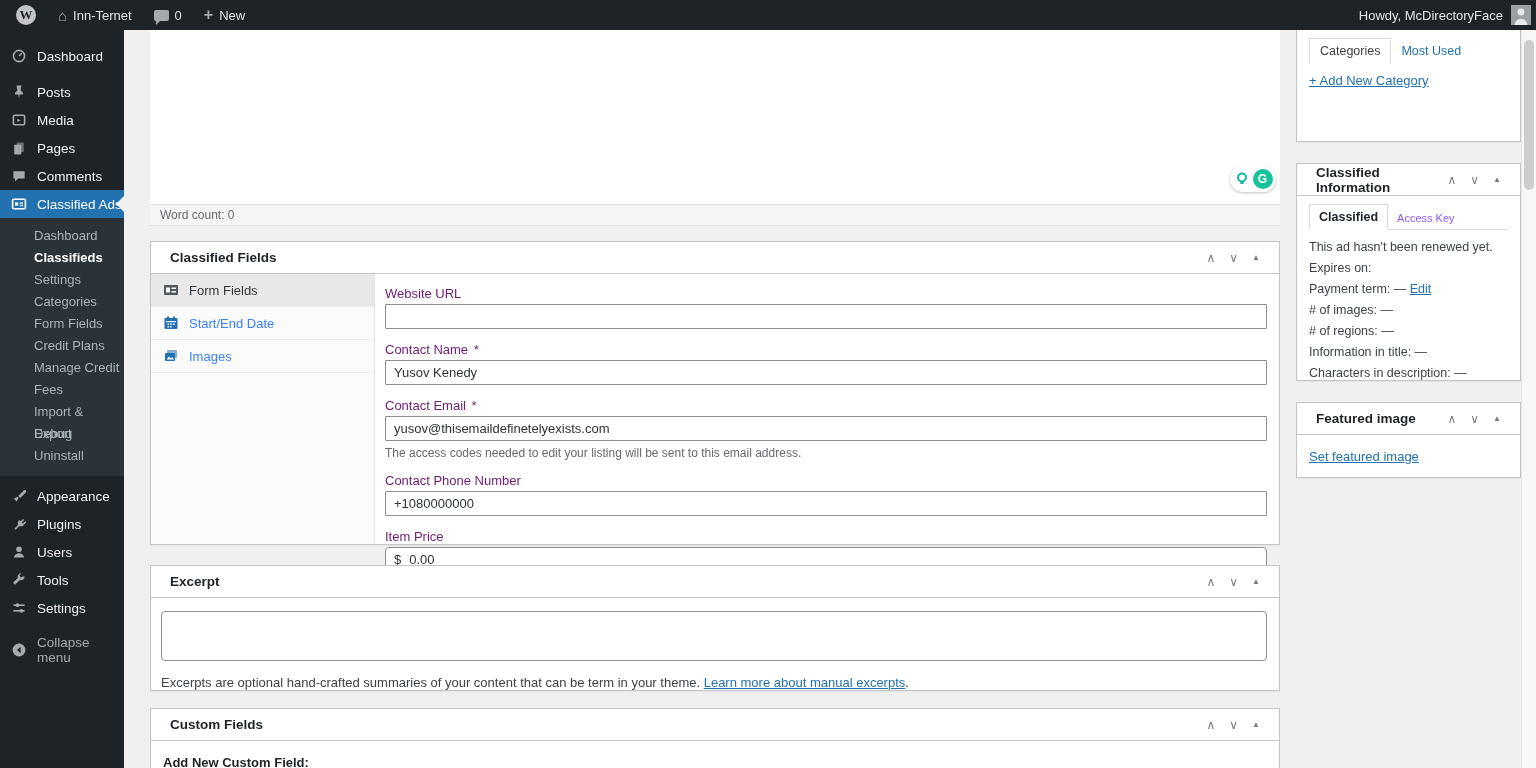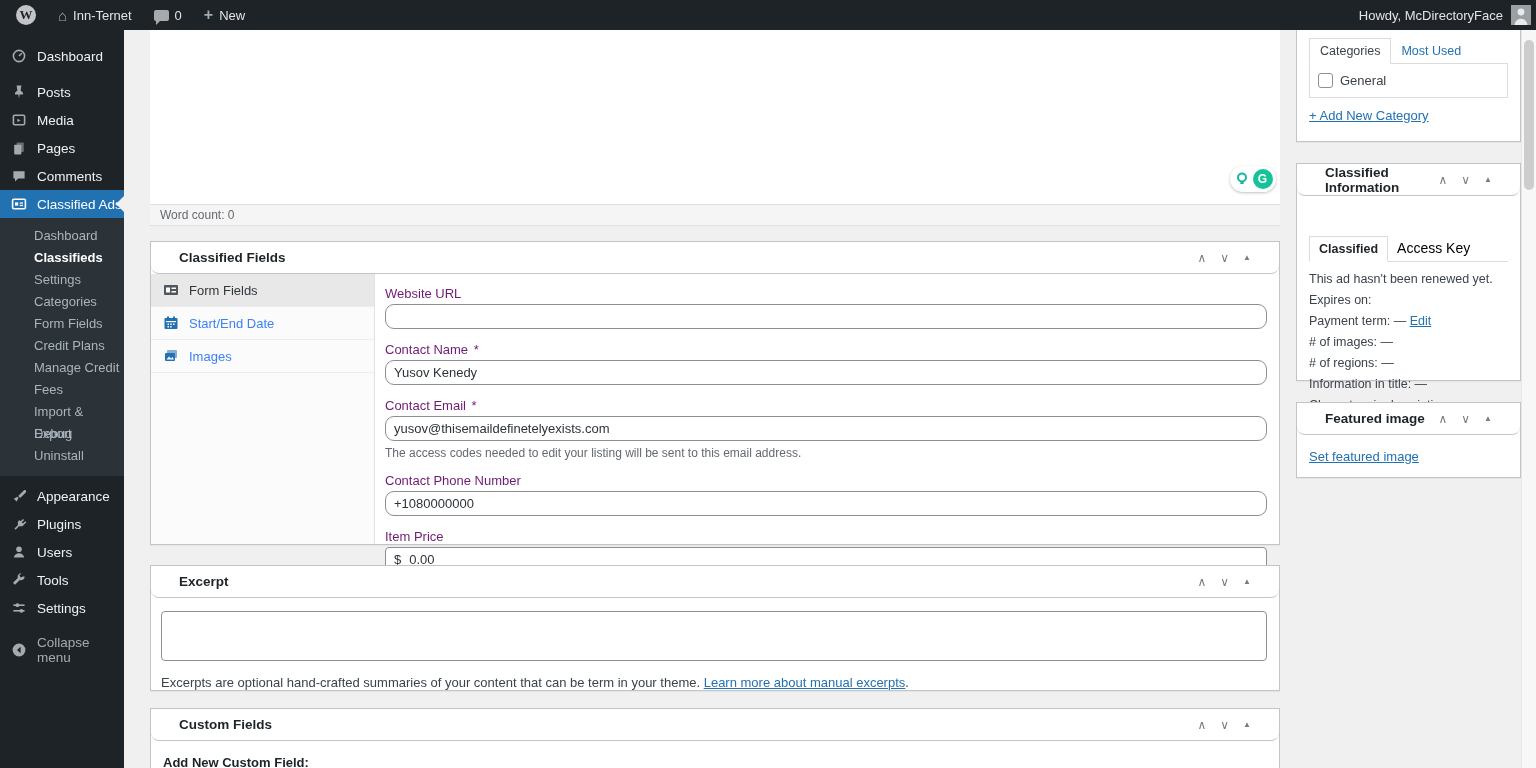--- a/index.html
+++ b/index.html
@@ -35,38 +35,38 @@
 
   
   #editor-wrap { position:absolute; left:150px; top:30px; width:1130px; }
   #editor-white { height:174px; background:#fff; position:relative; }
   #editor-statusbar { height:22px; background:#f5f5f5; border-top:1px solid #e0e0e0; border-bottom:1px solid #e0e0e0; display:flex; align-items:center; padding-left:10px; color:#646970; font-size:12px; }
   #grammarly { position:absolute; right:4px; bottom:12px; width:46px; height:26px; background:#fff; border-radius:13px; box-shadow:0 1px 3px rgba(0,0,0,.25); display:flex; align-items:center; justify-content:center; gap:3px; cursor:pointer; }
   .g-circle { width:20px; height:20px; border-radius:50%; background:#15c39a; color:#fff; font-weight:bold; font-size:12px; display:flex; align-items:center; justify-content:center; }
 
   
   .postbox { position:absolute; background:#fff; border:1px solid #c3c4c7; box-shadow:0 1px 1px rgba(0,0,0,.04); }
-  .pb-header { height:32px; display:flex; align-items:center; justify-content:space-between; padding:0 28px; border-bottom:1px solid #c3c4c7;border-radius:8px; }
+  .pb-header { height:32px; display:flex; align-items:center; justify-content:space-between; padding:0 19px; border-bottom:1px solid #c3c4c7; }
   .pb-title { font-size:13.5px; font-weight:bold; color:#1d2327; }
   .pb-actions { display:flex; align-items:center; gap:14px; color:#787c82; }
   .pb-actions .chev { font-size:12px; cursor:pointer; line-height:1; }
   .pb-actions .tri { font-size:8px; cursor:pointer; line-height:1; }
 
   
   #cf-box { left:150px; top:241px; width:1130px; height:304px; }
   #cf-body { display:flex; height:270px; }
   #cf-tabs { width:224px; background:#fbfbfb; border-right:1px solid #e3e3e3; }
   .cf-tab { height:33px; display:flex; align-items:center; gap:10px; padding-left:12px; border-bottom:1px solid #ececec; color:#3b82f6; cursor:pointer; }
   .cf-tab.active { background:#e8e8e8; color:#32373c; }
   .cf-tab svg { flex:0 0 16px; }
   #cf-form { flex:1; padding:12px 12px 0 10px; }
   .field { margin-bottom:13px; }
   .field label { display:block; font-size:13px; color:#701a75; margin-bottom:3px; }
   .req { margin-left:2px; }
-  .txt { width:100%; height:25px; border:1px solid #8c8f94; border-radius:9px; padding:0 8px; font-size:13px; color:#2c3338; background:#fff; font-family:"Liberation Sans", sans-serif; }
+  .txt { width:100%; height:25px; border:1px solid #8c8f94; border-radius:1px; padding:0 8px; font-size:13px; color:#2c3338; background:#fff; font-family:"Liberation Sans", sans-serif; }
   .help { font-size:12px; color:#646970; margin-top:5px; }
   .price-wrap { width:100%; height:25px; border:1px solid #8c8f94; border-radius:4px; background:#fff; display:flex; align-items:center; padding:0 8px; gap:8px; }
   .price-wrap input { border:none; outline:none; flex:1; font-size:13px; color:#2c3338; font-family:"Liberation Sans", sans-serif; }
   .price-prefix { color:#2c3338; font-size:13px; }
 
   
   #excerpt-box { left:150px; top:565px; width:1130px; height:126px; }
   #excerpt-body { padding:13px 12px 0 10px; }
   #excerpt-textarea { width:100%; height:50px; border:1px solid #8c8f94; border-radius:4px; resize:none; font-family:"Liberation Sans", sans-serif; font-size:13px; padding:6px; }
   #excerpt-help { margin-top:11px; font-size:13px; color:#3c434a; }
@@ -84,21 +84,21 @@
   .tab-link { padding:5px 10px; font-size:12.5px; color:#2271b1; cursor:pointer; }
   #categories-panel { border:1px solid #dcdcde; background:#fff; padding:9px 8px; position:relative; z-index:1; }
   .chk-row { display:flex; align-items:center; gap:7px; color:#3c434a; }
   .checkbox { width:15px; height:15px; border:1px solid #8c8f94; border-radius:3px; background:#fff; cursor:pointer; flex:0 0 15px; }
   #add-cat { display:inline-block; margin-top:10px; font-size:13px; }
 
   #ci-box { left:1296px; top:163px; width:225px; height:218px; }
   #ci-body { padding:8px 12px 0; }
   .ci-tabs { display:flex; align-items:flex-end; border-bottom:1px solid #dcdcde; }
   .ci-tab-active { background:#fff; border:1px solid #dcdcde; border-bottom-color:#fff; margin-bottom:-1px; padding:5px 9px; font-weight:bold; color:#1d2327; font-size:12.5px; cursor:pointer; }
-  .ci-tab-link { padding:5px 9px; color:#000000; font-size:14px; cursor:pointer;margin-top:31px; }
+  .ci-tab-link { padding:5px 9px; color:#8b5cf6; font-size:11px; cursor:pointer; }
   #ci-lines { padding-top:10px; }
   #ci-lines .line { margin-bottom:7px; color:#3c434a; font-size:12.5px; }
 
   #fi-box { left:1296px; top:402px; width:225px; height:76px; }
   #fi-body { padding:14px 12px; }
 
   
   #scrollbar { position:absolute; right:0; top:30px; width:15px; height:738px; background:#f7f7f7; border-left:1px solid #e6e6e6; }
   #scroll-thumb { position:absolute; left:2px; top:10px; width:10px; height:150px; background:#cdcdcd; border-radius:6px; }
 </style>
@@ -376,26 +376,20 @@
   </div>
   <div id="customfields-body">Add New Custom Field:</div>
 </div>
 
 <div class="postbox" id="categories-box">
   <div id="categories-body">
     <div class="tabs-row">
       <span class="tab-active">Categories</span>
       <span class="tab-link">Most Used</span>
     </div>
-    <div id="categories-panel">
-      <div class="chk-row">
-        <span class="checkbox"></span>
-        <span>General</span>
-      </div>
-    </div>
     <a class="blue" id="add-cat">+ Add New Category</a>
   </div>
 </div>
 
 <div class="postbox" id="ci-box">
   <div class="pb-header">
     <span class="pb-title">Classified Information</span>
     <span class="pb-actions">
       <span class="chev">∧</span>
       <span class="chev">∨</span>

